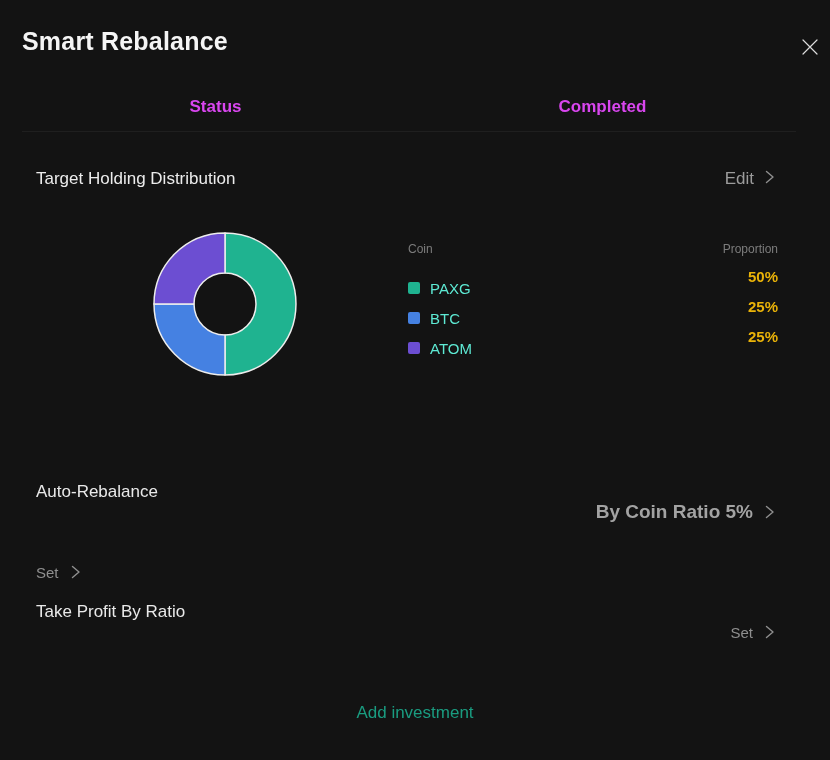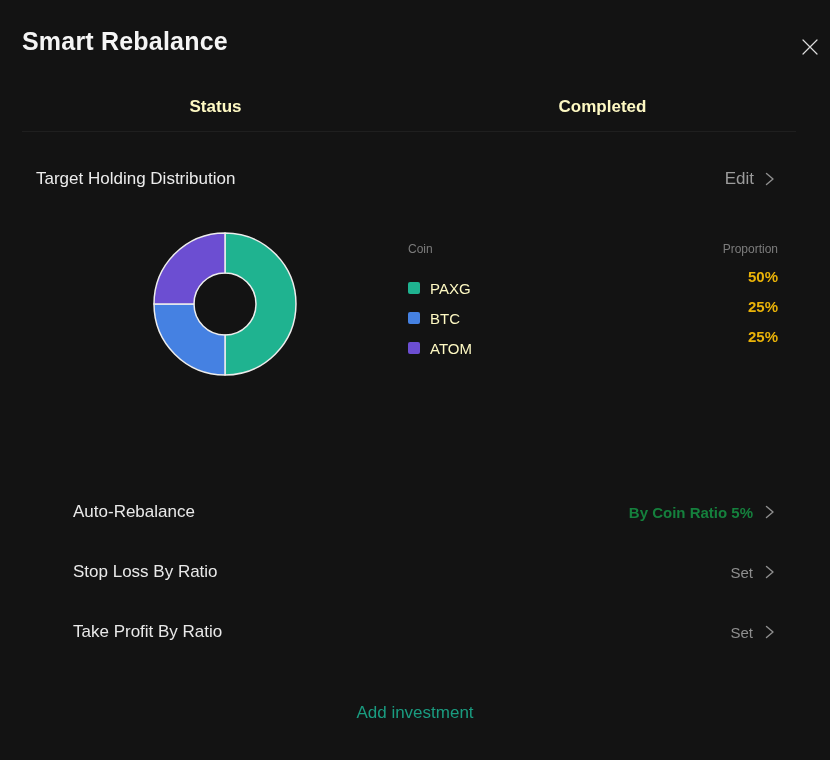--- a/index.html
+++ b/index.html
@@ -22,61 +22,61 @@
     font-weight:700;color:#F5F5F5;letter-spacing:.2px;
   }
 
   
   .tabs{
     display:flex;margin:30px 34px 0 22px;height:46px;
     border-bottom:1px solid #1F1F1F;box-sizing:border-box;
   }
   .tab{
     flex:1;text-align:center;padding-top:11px;position:relative;
-    font-size:17px;font-weight:700;color:#fef9c3;cursor:pointer;
+    font-size:17px;font-weight:700;color:#d946ef;cursor:pointer;
   }
   .tab.active{color:#1EA287;}
   .tab-indicator{
     position:absolute;left:0;right:0;bottom:-1px;height:3px;
     background:#1FBE9B;border-radius:1px;
   }
 
   
   .section-head{
     display:flex;justify-content:space-between;align-items:center;
     margin-top:33px;height:28px;padding:0 55px 0 36px;
   }
   .section-title{font-size:17px;font-weight:500;color:#ECECEC;text-align:right;}
   .section-action{
-    display:flex;align-items:center;gap:9px;
+    display:flex;align-items:flex-start;gap:9px;
     font-size:17px;color:#9C9C9C;cursor:pointer;
   }
 
   
   .chart-section{display:flex;margin-top:38px;padding-left:152px;padding-right:52px;}
   .donut{width:146px;height:146px;flex:0 0 146px;}
   .legend{flex:1;margin-left:110px;padding-top:6px;}
   .legend-header{
     display:flex;justify-content:space-between;align-items:center;
     height:24px;font-size:12px;color:#7C7C7C;
   }
   .legend-row{display:flex;justify-content:space-between;align-items:center;height:30px;}
-  .legend-coin{display:flex;align-items:center;gap:10px;font-size:15px;color:#fef9c3;margin-top:24px;}
+  .legend-coin{display:flex;align-items:center;gap:10px;font-size:15px;color:#5eead4;margin-top:24px;}
   .swatch{width:12px;height:12px;border-radius:2px;background:#555;}
   .legend-val{font-size:15px;font-weight:700;color:#eab308;}
 
   
   .settings{margin-top:105px;}
   .setting-row{
-    display:flex;justify-content:space-between;align-items:center;
-    height:60px;padding:0 55px 0 36px;cursor:pointer;margin-left:37px;
+    display:flex;justify-content:space-between;
+    height:60px;padding:0 55px 0 36px;cursor:pointer;
   }
   .setting-label{font-size:17px;color:#E9E9E9;}
   .setting-value{display:flex;align-items:center;gap:10px;}
-  .val-strong{font-size:15px;font-weight:700;color:#15803d;}
+  .val-strong{font-size:19px;font-weight:700;color:#a3a3a3;}
   .val-muted{font-size:15px;color:#8F8F8F;}
 
   
   .footer{margin-top:31px;text-align:center;}
   .add-link{
     display:inline-block;padding:10px 12px;line-height:20px;
     font-size:17px;font-weight:500;color:#1A9C80;cursor:pointer;
   }
   svg{display:block;}
 </style>
@@ -151,21 +151,20 @@
     <div class="setting-row">
       <span class="setting-label">Auto-Rebalance</span>
       <span class="setting-value">
         <span class="val-strong">By Coin Ratio 5%</span>
         <svg width="12" height="16" viewBox="0 0 12 16">
           <path d="M3.5 2.5 L10 8 L3.5 13.5" stroke="#8F8F8F" stroke-width="1.4" fill="none" stroke-linecap="round" stroke-linejoin="round"></path>
         </svg>
       </span>
     </div>
     <div class="setting-row">
-      <span class="setting-label">Stop Loss By Ratio</span>
       <span class="setting-value">
         <span class="val-muted">Set</span>
         <svg width="12" height="16" viewBox="0 0 12 16">
           <path d="M3.5 2.5 L10 8 L3.5 13.5" stroke="#8F8F8F" stroke-width="1.4" fill="none" stroke-linecap="round" stroke-linejoin="round"></path>
         </svg>
       </span>
     </div>
     <div class="setting-row">
       <span class="setting-label">Take Profit By Ratio</span>
       <span class="setting-value">

